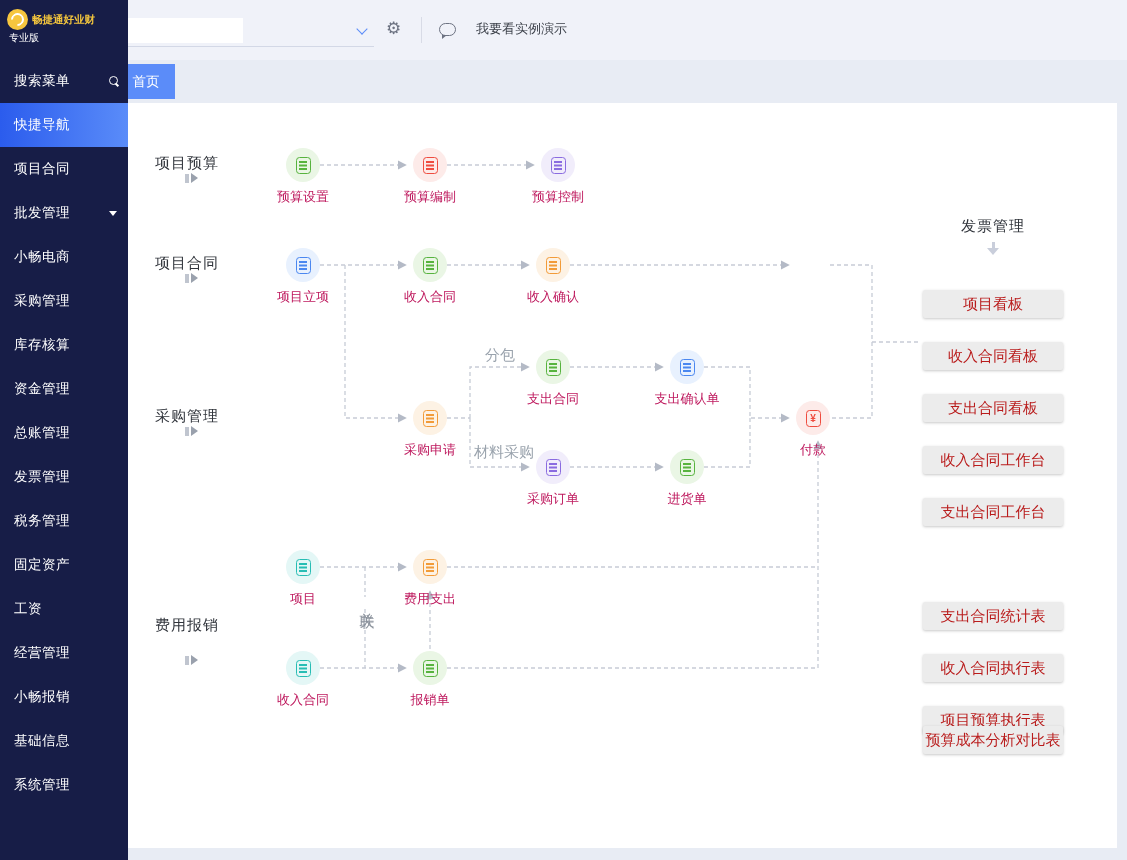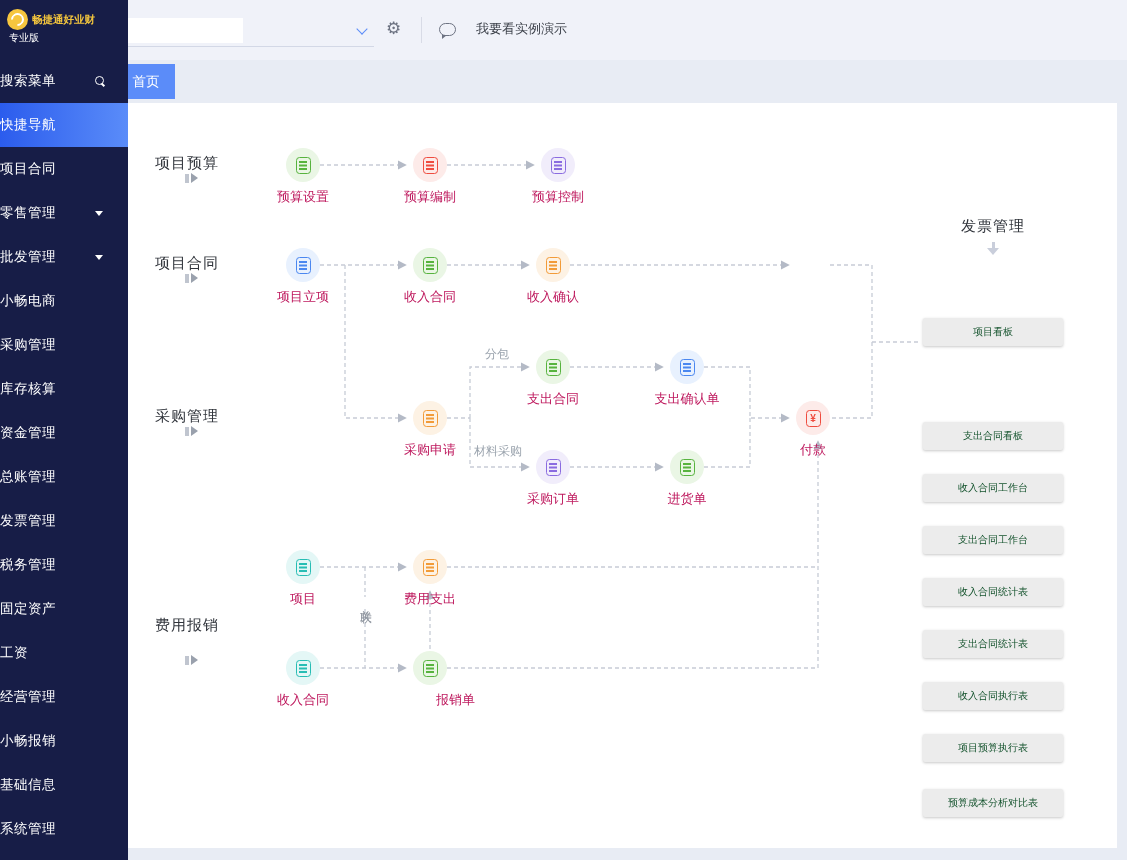--- a/index.html
+++ b/index.html
@@ -8,21 +8,21 @@
 
   
   .sidebar { position:absolute; left:0; top:0; width:128px; height:860px; background:#171d47; z-index:5; }
   .logo-area { height:59px; padding:9px 6px 0 7px; }
   .logo-row { display:flex; align-items:center; gap:4px; }
   .logo-icon { width:21px; height:21px; border-radius:50%; background:#f6c63f; position:relative; flex:0 0 auto; }
   .logo-icon::after { content:""; position:absolute; left:4px; top:4px; width:9px; height:9px;
     border:2.4px solid #fff; border-radius:50%; border-left-color:transparent; transform:rotate(-45deg); }
   .brand-name { color:#f3c53d; font-size:10.5px; font-weight:700; white-space:nowrap; }
   .brand-edition { color:#ffffff; font-size:10px; margin:1px 0 0 2px; }
-  .side-item { height:44px; display:flex; align-items:center; color:#ffffff;
+  .side-item { height:44px; display:flex; align-items:center; padding-left:14px; color:#ffffff;
     font-size:13.5px; font-weight:500; cursor:pointer; letter-spacing:.5px;gap:32px; }
   .side-item.active { background:linear-gradient(90deg,#2b5ced,#5a8cf9); }
   .caret-down { margin-left:7px; width:0; height:0; border-top:5px solid #fff;
     border-left:4px solid transparent; border-right:4px solid transparent; }
   .search-glyph { position:relative; width:10px; height:10px; margin-left:7px; }
   .search-glyph::before { content:""; position:absolute; left:0; top:0; width:7px; height:7px;
     border:1.4px solid #fff; border-radius:50%; }
   .search-glyph::after { content:""; position:absolute; left:7px; top:7px; width:1.6px; height:4px;
     background:#fff; transform:rotate(-45deg); }
 
@@ -66,32 +66,32 @@
   .ni.money::before { content:"\00a5"; position:absolute; inset:0; display:flex; align-items:center;
     justify-content:center; font-size:10px; font-weight:700; }
   .nl { margin-top:6px; font-size:13px; color:#be185d; white-space:nowrap; }
   .c-green  .circ { background:#eaf6e5; color:#57b33e; }
   .c-red    .circ { background:#fdebe9; color:#ef4c3f; }
   .c-purple .circ { background:#f1edfb; color:#8a6be0; }
   .c-blue   .circ { background:#e8f1fe; color:#4a87f0; }
   .c-orange .circ { background:#fdf2e4; color:#f29b38; }
   .c-cyan   .circ { background:#e4f7f6; color:#27bdb4; }
 
-  .edge-label { position:absolute; font-size:12px; color:#9aa3ad; z-index:3; }
+  .edge-label { position:absolute; font-size:15px; color:#9aa3ad; z-index:3; }
   .edge-label.vtext { writing-mode:vertical-rl; background:#fff; padding:3px 0; color:#8b929c; letter-spacing:2px; }
 
   .stats-title { position:absolute; left:816px; top:114px; width:120px; text-align:center;
     font-size:15px; color:#30343b; font-weight:500; letter-spacing:1px; z-index:2; }
   .stats-arrow { position:absolute; left:870px; top:139px; z-index:2; }
   .stats-arrow .stem { width:3px; height:6px; background:#c9cedb; margin:0 auto; }
   .stats-arrow .head { width:0; height:0; border-top:7px solid #c9cedb;
     border-left:6px solid transparent; border-right:6px solid transparent; }
   .stats-btn { position:absolute; left:806px; width:140px; height:28px; background:#ececec;
-    border-radius:2px; box-shadow:0 1px 3px rgba(0,0,0,.22); font-size:10px; color:#14532d;
-    display:flex; align-items:center; justify-content:center; cursor:pointer; z-index:2; white-space:nowrap;margin-top:28px; }
+    border-radius:2px; box-shadow:0 1px 3px rgba(0,0,0,.22); font-size:15px; color:#b91c1c;
+    display:flex; align-items:center; justify-content:center; cursor:pointer; z-index:2; white-space:nowrap; }
 </style>
 </head>
 <body>
 
 <div class="sidebar">
   <div class="logo-area">
     <div class="logo-row">
       <div class="logo-icon"></div>
       <div class="brand-name">畅捷通好业财</div>
     </div>
@@ -99,24 +99,20 @@
   </div>
   <div class="side-item">
     <span>搜索菜单</span>
     <span class="search-glyph"></span>
   </div>
   <div class="side-item active">
     <span>快捷导航</span>
   </div>
   <div class="side-item">
     <span>项目合同</span>
-  </div>
-  <div class="side-item">
-    <span>零售管理</span>
-    <span class="caret-down"></span>
   </div>
   <div class="side-item">
     <span>批发管理</span>
     <span class="caret-down"></span>
   </div>
   <div class="side-item">
     <span>小畅电商</span>
   </div>
   <div class="side-item">
     <span>采购管理</span>
@@ -304,38 +300,38 @@
         <span class="ni doc"></span>
       </div>
     <div class="nl">费用支出</div>
   </div>
   <div class="node c-cyan" style="left:141px; top:548px;">
     <div class="circ">
         <span class="ni doc"></span>
       </div>
     <div class="nl">收入合同</div>
   </div>
-  <div class="node c-green" style="left:268px; top:548px;text-align:right;">
+  <div class="node c-green" style="left:268px; top:548px;">
     <div class="circ">
         <span class="ni doc"></span>
       </div>
     <div class="nl">报销单</div>
   </div>
 
   <div class="edge-label" style="left:368px; top:243px;">分包</div>
   <div class="edge-label" style="left:355px; top:340px; background:#fff; padding:0 2px;">材料采购</div>
   <div class="edge-label vtext" style="left:240px; top:494px;">关联</div>
 
   <div class="stats-title">发票管理</div>
   <div class="stats-arrow">
     <div class="stem"></div>
       <div class="head"></div>
   </div>
   <div class="stats-btn" style="top:187px;">项目看板</div>
+  <div class="stats-btn" style="top:239px;">收入合同看板</div>
   <div class="stats-btn" style="top:291px;">支出合同看板</div>
   <div class="stats-btn" style="top:343px;">收入合同工作台</div>
   <div class="stats-btn" style="top:395px;">支出合同工作台</div>
-  <div class="stats-btn" style="top:447px;">收入合同统计表</div>
   <div class="stats-btn" style="top:499px;">支出合同统计表</div>
   <div class="stats-btn" style="top:551px;">收入合同执行表</div>
   <div class="stats-btn" style="top:603px;">项目预算执行表</div>
-  <div class="stats-btn" style="top:658px;">预算成本分析对比表</div>
+  <div class="stats-btn" style="top:623px;">预算成本分析对比表</div>
 </div>
 
 </body></html>

